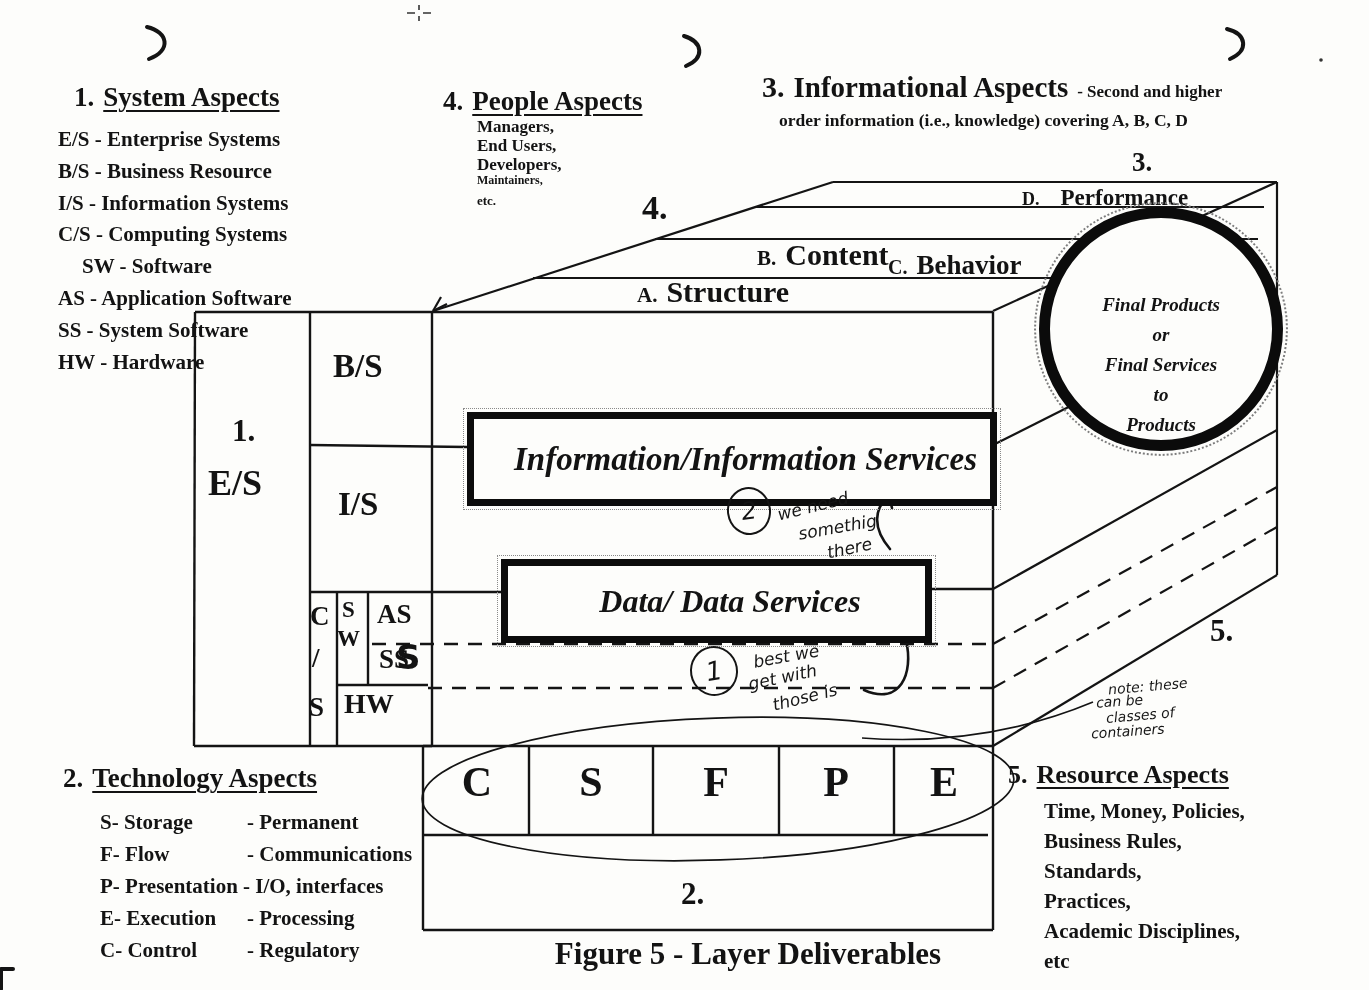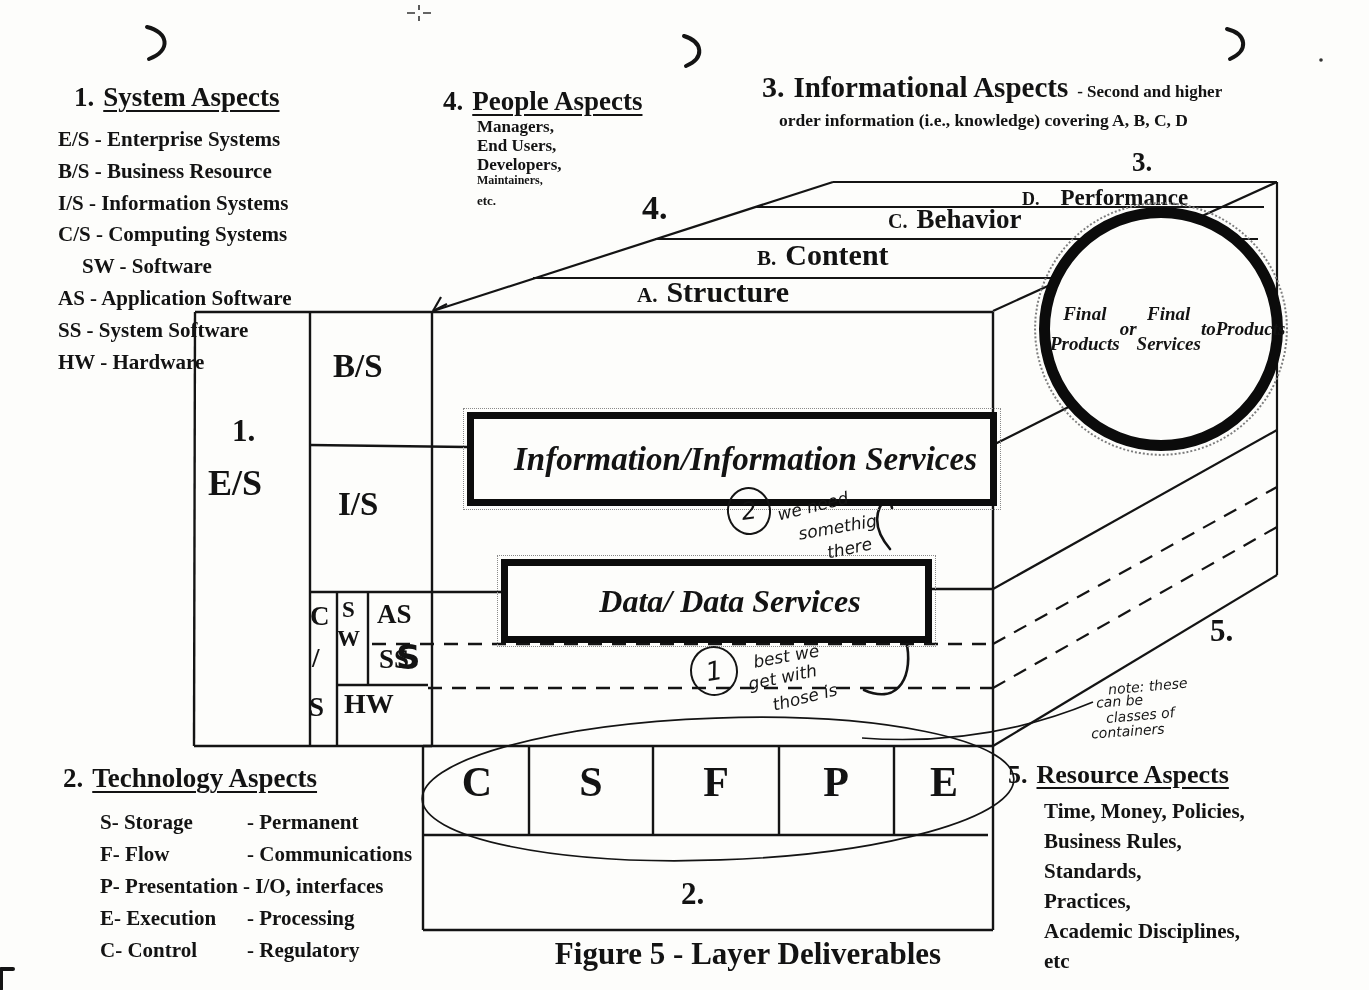--- a/index.html
+++ b/index.html
@@ -16,21 +16,21 @@
   .thickbox{
     position:absolute;border:7px solid #0c0c0c;background:#fdfdfb;
     display:flex;align-items:center;justify-content:center;
     font-weight:bold;font-style:italic;
     outline:1px dotted #8a8a8a;outline-offset:3px;padding-left:27px;
   }
   .bigcircle{
     position:absolute;left:1039px;top:207px;width:222px;height:222px;
     border-radius:50%;border:11px solid #0b0b0b;background:#fdfdfb;
     outline:2px dotted #7d7d7d;outline-offset:3px;
-    display:flex;flex-direction:row;align-items:center;justify-content:space-between;
+    display:flex;flex-direction:column;align-items:center;justify-content:flex-end;
     text-align:center;font-weight:bold;font-style:italic;font-size:19px;line-height:30px;
   }
   .circnum{
     position:absolute;border:2px solid #151515;border-radius:50%;
     display:flex;align-items:center;justify-content:center;
     font-family:"DejaVu Sans",sans-serif;font-style:italic;
   }
   svg{position:absolute;left:0;top:0;}
   .baseline{display:flex;align-items:baseline;gap:9px;}
 </style>
@@ -177,21 +177,21 @@
 <div class="t baseline" style="left:637px;top:275px;">
   <span style="font-size:21px;font-weight:bold;">A.</span>
   <span style="font-size:30px;font-weight:bold;">Structure</span>
 </div>
 <div class="t baseline" style="left:757px;top:238px;">
   <span style="font-size:21px;font-weight:bold;">B.</span>
   <span style="font-size:30px;font-weight:bold;">Content</span>
 </div>
 <div class="t baseline" style="left:888px;top:204px;">
   <span style="font-size:20px;font-weight:bold;">C.</span>
-  <span style="font-size:27px;font-weight:bold;">Behavior</span>
+  <span style="font-size:27px;font-weight:bold;margin-top:46px;">Behavior</span>
 </div>
 <div class="t baseline" style="left:1022px;top:185px;">
   <span style="font-size:18px;font-weight:bold;">D.</span>
   <span style="font-size:23px;font-weight:bold;margin-left:12px;">Performance</span>
 </div>
 
 <div class="t b" style="left:642px;top:188px;font-size:34px;">4.</div>
 <div class="t b" style="left:1132px;top:147px;font-size:27px;">3.</div>
 <div class="t b" style="left:1210px;top:613px;font-size:31px;">5.</div>
 <div class="t b" style="left:681px;top:876px;font-size:31px;">2.</div>

